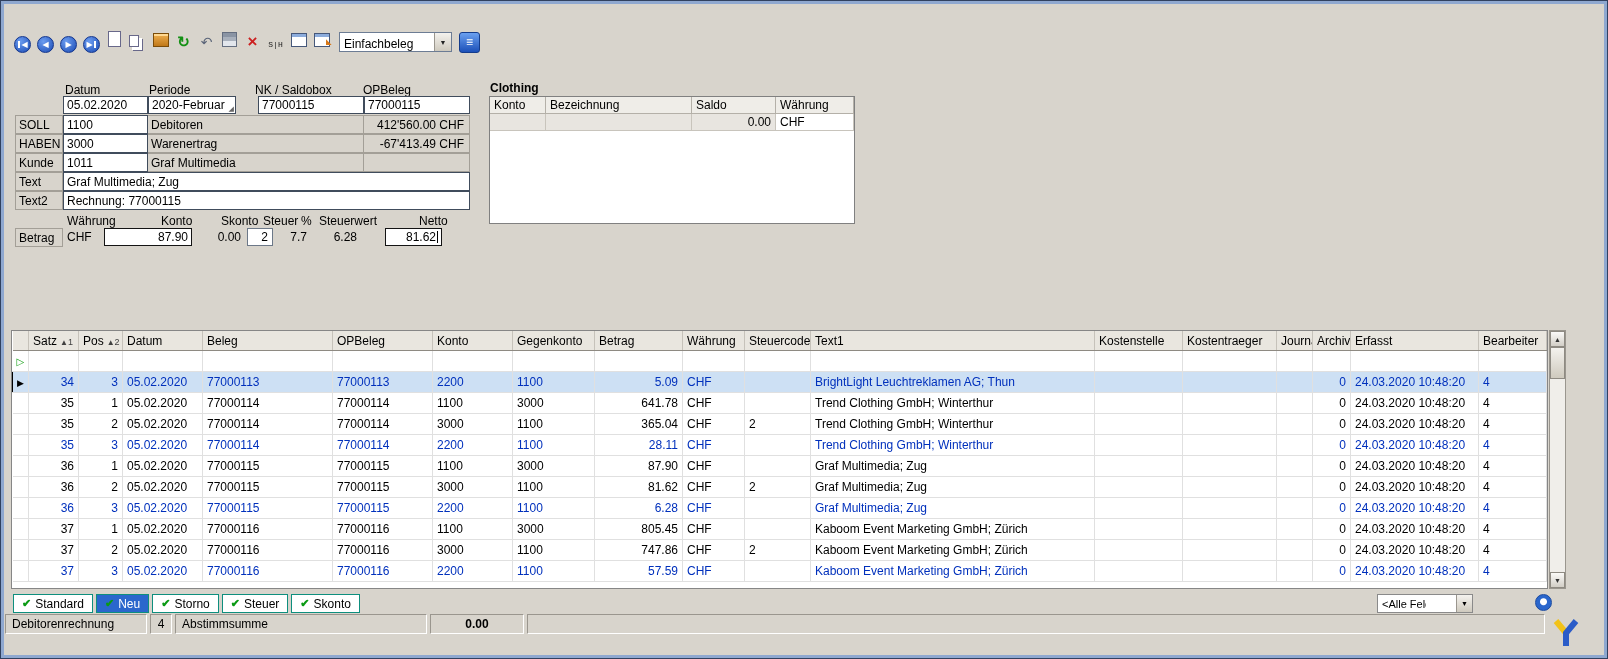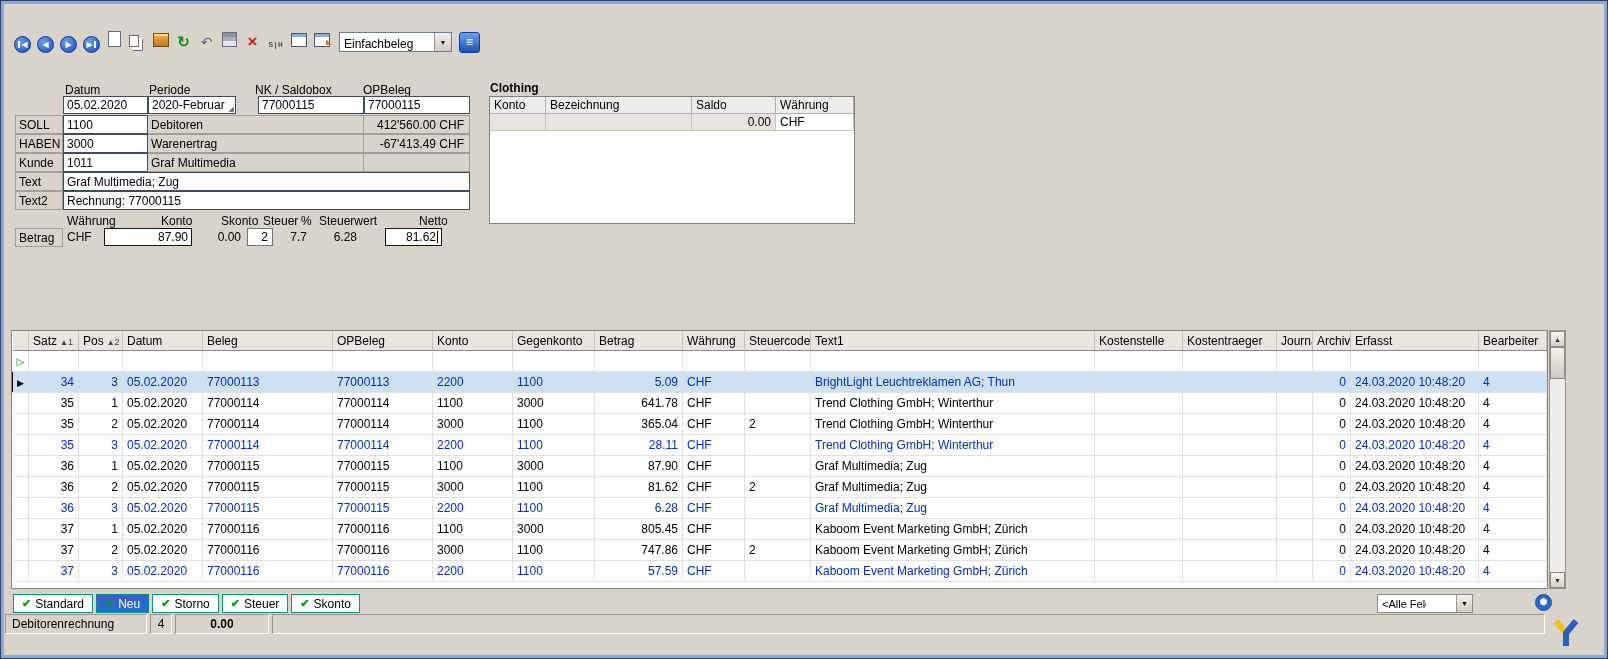--- a/index.html
+++ b/index.html
@@ -519,20 +519,21 @@
 
   <div class="filter-combo">
     <span class="filter-text">&lt;Alle Felder&gt;</span>
     <span class="filter-btn">▼</span>
   </div>
   <div class="round-icon"></div>
 
   <div class="statusbar">
     <span class="sb-seg seg-mode">Debitorenrechnung</span>
     <span class="sb-seg seg-count">4</span>
+    <span class="sb-seg seg-ablabel">Abstimmsumme</span>
     <span class="sb-seg seg-abvalue">0.00</span>
     <span class="sb-seg seg-fill"></span>
   </div>
 
   <div class="logo">
     <svg width="30" height="32" viewBox="0 0 30 32">
       <path d="M5 4 L15 16" stroke="#f2c218" stroke-width="6" fill="none"></path>
       <path d="M25 4 L15 16 L15 29" stroke="#2b5cc8" stroke-width="6" fill="none"></path>
     </svg>
   </div>

